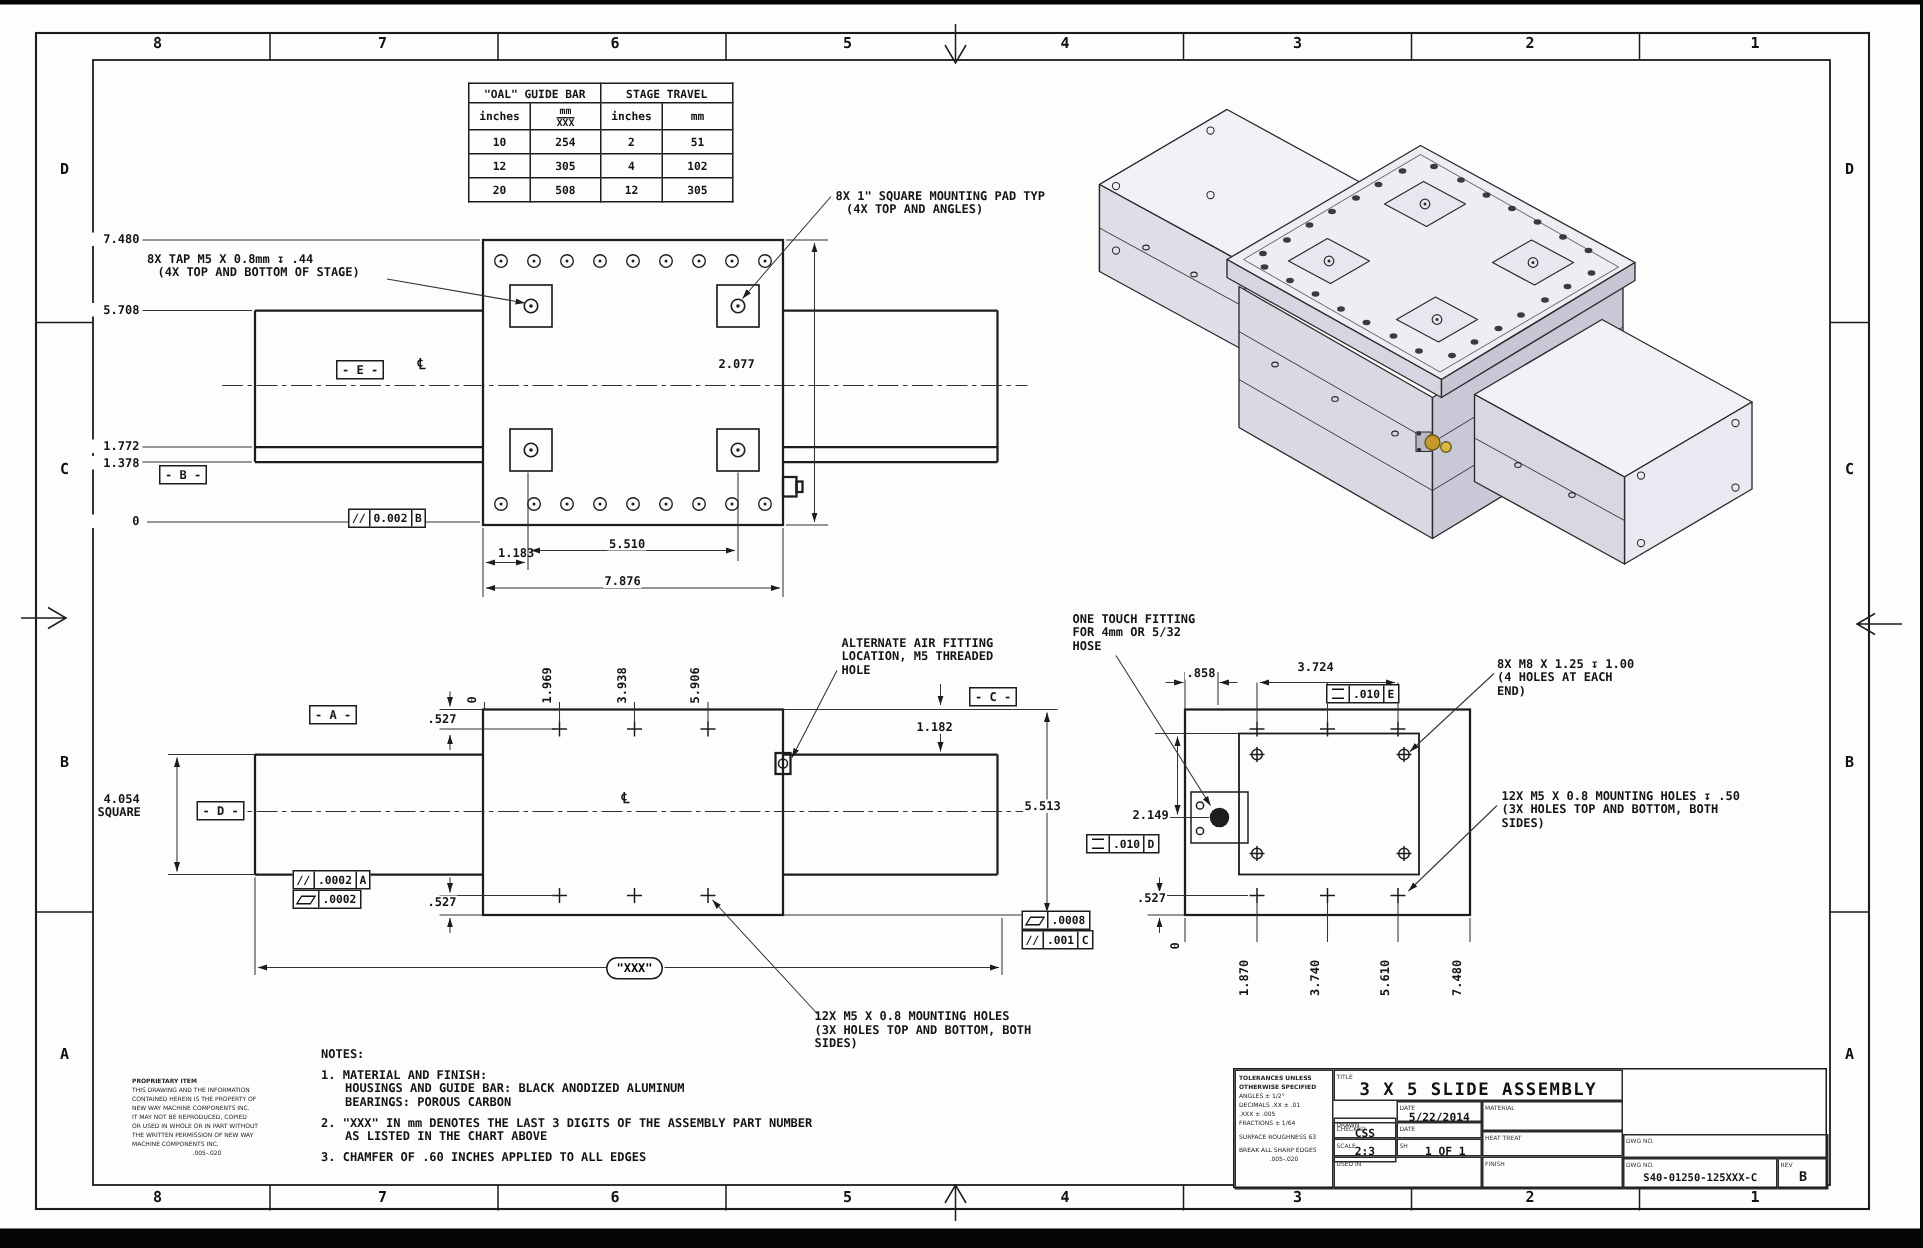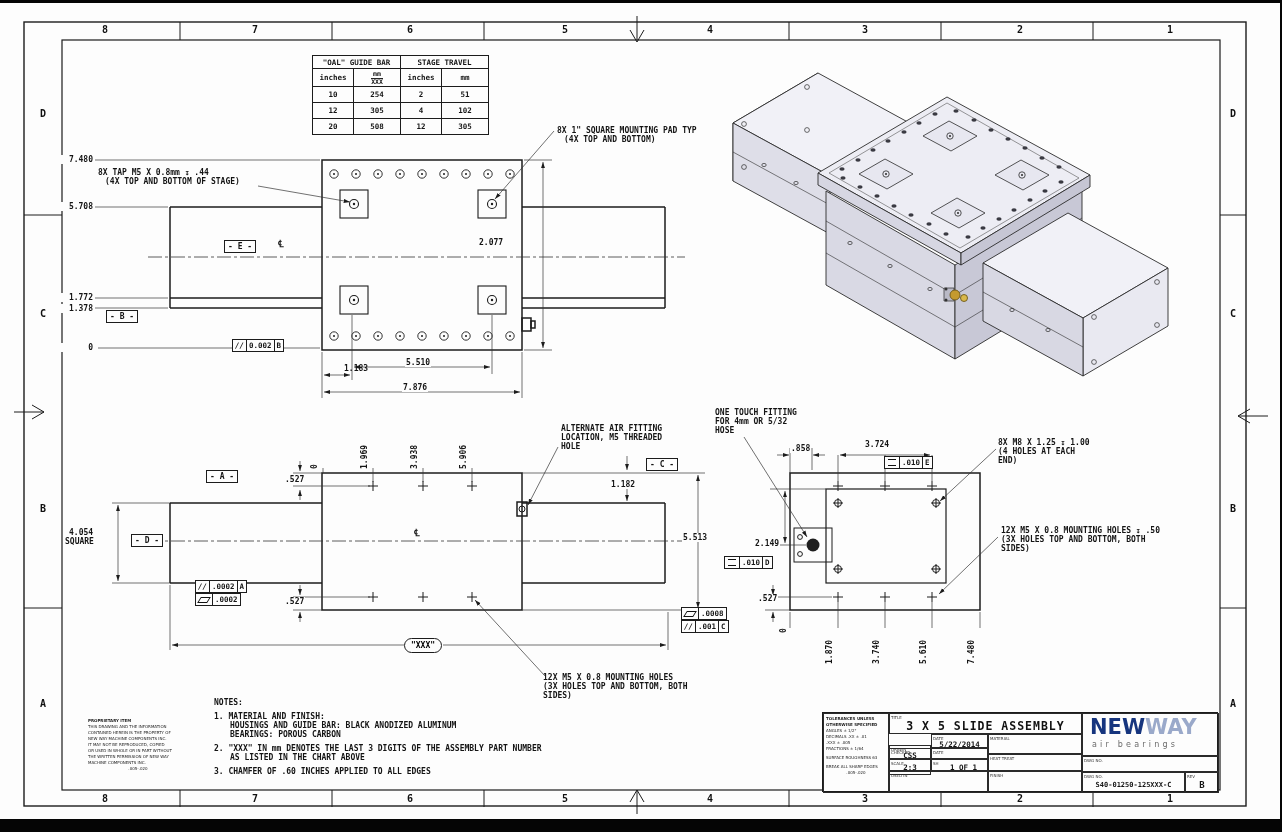--- a/index.html
+++ b/index.html
@@ -374,31 +374,31 @@
     </table>
 
   <div class="lbl r" style="left:56px;top:155px;width:36px;">7.480</div>
   <div class="lbl r" style="left:56px;top:202px;width:36px;">5.708</div>
   <div class="lbl r" style="left:56px;top:293px;width:36px;">1.772</div>
   <div class="lbl r" style="left:56px;top:304px;width:36px;">1.378</div>
   <div class="lbl r" style="left:56px;top:343px;width:36px;">0</div>
   <div class="lbl nobg" style="left:97px;top:168px;">8X TAP M5 X 0.8mm ↧ .44</div>
   <div class="lbl nobg" style="left:104px;top:177px;">(4X TOP AND BOTTOM OF STAGE)</div>
   <div class="lbl nobg" style="left:556px;top:126px;">8X 1" SQUARE MOUNTING PAD TYP</div>
-  <div class="lbl nobg" style="left:563px;top:135px;">(4X TOP AND BOTTOM)</div>
+  <div class="lbl nobg" style="left:563px;top:135px;">(4X TOP AND ANGLES)</div>
   <div class="datum" style="left:224px;top:240px;">- E -</div>
   <div class="datum" style="left:106px;top:310px;">- B -</div>
   <div class="fcf" style="left:232px;top:339px;">
     <span style="font-style:italic;">//</span>
     <span>0.002</span>
     <span>B</span>
   </div>
   <div class="lbl nobg" style="left:277px;top:239px;font-size:10px;">℄</div>
   <div class="lbl" style="left:478px;top:238px;">2.077</div>
-  <div class="lbl nobg" style="left:331px;top:364px;margin-left:12px;">1.183</div>
+  <div class="lbl nobg" style="left:331px;top:364px;">1.183</div>
   <div class="lbl" style="left:405px;top:358px;">5.510</div>
   <div class="lbl" style="left:402px;top:383px;">7.876</div>
 
   <div class="lbl rot nobg" style="left:319px;top:461px;">0</div>
   <div class="lbl rot nobg" style="left:369px;top:461px;">1.969</div>
   <div class="lbl rot nobg" style="left:419px;top:461px;">3.938</div>
   <div class="lbl rot nobg" style="left:468px;top:461px;">5.906</div>
   <div class="lbl" style="left:284px;top:475px;">.527</div>
   <div class="datum" style="left:206px;top:470px;">- A -</div>
   <div class="lbl nobg" style="left:560px;top:424px;">ALTERNATE AIR FITTING</div>
@@ -543,24 +543,20 @@
     <div class="cell" style="left:165px;top:21px;width:94px;height:20px;">
       <div class="cl-lab">MATERIAL</div>
     </div>
     <div class="cell" style="left:165px;top:41px;width:94px;height:17px;">
       <div class="cl-lab">HEAT TREAT</div>
     </div>
     <div class="cell" style="left:165px;top:58px;width:94px;height:22px;">
       <div class="cl-lab">FINISH</div>
     </div>
 
-    <div class="cell" style="left:259px;top:0;width:137px;height:43px;">
-      <div class="logo-line" style="left:7px;top:1px;"><span style="color:#16357e;">NEW</span><span style="color:#9aa9ca;">WAY</span></div>
-      <div class="tagline" style="left:9px;top:26px;">air bearings</div>
-    </div>
 
     <div class="cell" style="left:259px;top:43px;width:137px;height:16px;">
       <div class="cl-lab">DWG NO.</div>
     </div>
     <div class="cell" style="left:259px;top:59px;width:103px;height:21px;">
       <div class="cl-lab">DWG NO.</div>
       <div class="cl-val" style="top:8px;font-size:7px;text-align:center;">S40-01250-125XXX-C</div>
     </div>
     <div class="cell" style="left:362px;top:59px;width:34px;height:21px;">
       <div class="cl-lab">REV</div>

